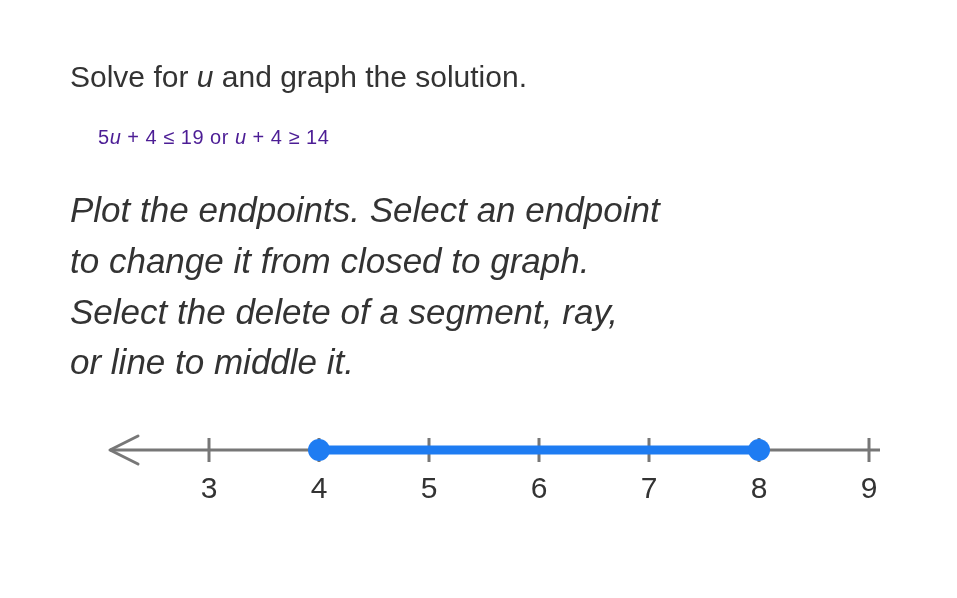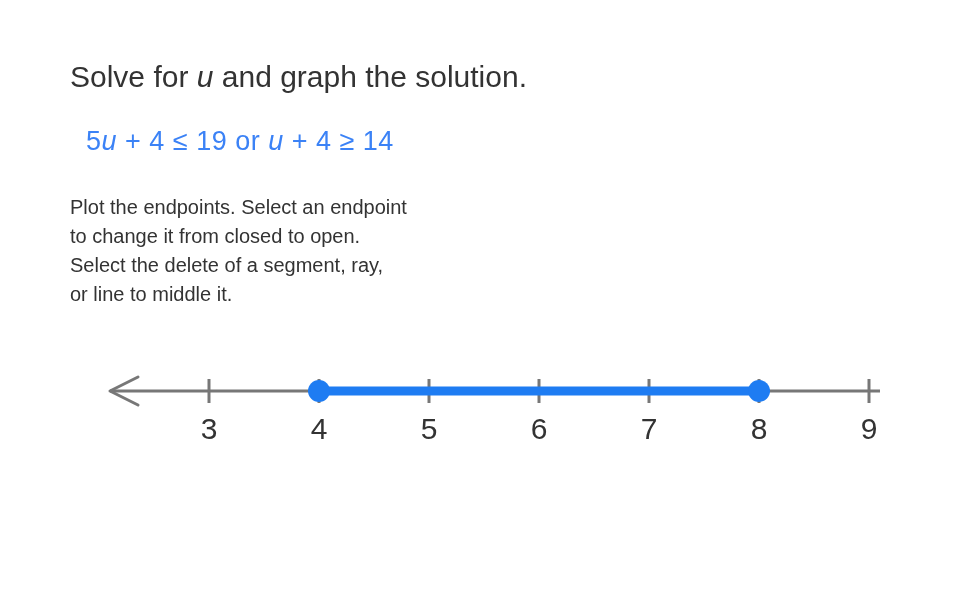--- a/index.html
+++ b/index.html
@@ -15,32 +15,33 @@
   .container {
     padding: 60px 70px 20px 70px;
   }
   .question {
     font-size: 30px;
     color: #333;
     margin-bottom: 32px;
   }
   .question .var { font-style: italic; }
   .inequality {
-    font-size: 27px;
-    color: #3b82f6;
-    margin-left: 16px;
+    font-size: 20px;
+    color: #4c1d95;
+    margin-left: 28px;
     margin-bottom: 36px;
     letter-spacing: 0.5px;
   }
   .inequality .var { font-style: italic; }
   .instructions {
-    font-size: 20px;
+    font-size: 35px;
+    font-style: italic;
     color: #333;
     line-height: 1.45;
-    margin-bottom: 52px;
+    margin-bottom: 32px;
   }
   .numberline-wrap {
     position: relative;
     width: 820px;
     height: 110px;
     margin-left: 10px;
   }
   svg { overflow: visible; }
   .tick-label {
     font-family: Arial, Helvetica, sans-serif;
@@ -58,21 +59,21 @@
   <div class="question">
     <span>Solve for </span><span class="var">u</span><span> and graph the solution.</span>
   </div>
 
   <div class="inequality">
     <span>5</span><span class="var">u</span><span> + 4 ≤ 19 or </span><span class="var">u</span><span> + 4 ≥ 14</span>
   </div>
 
   <div class="instructions">
     <span>Plot the endpoints. Select an endpoint</span><br>
-    <span>to change it from closed to open.</span><br>
+    <span>to change it from closed to graph.</span><br>
     <span>Select the delete of a segment, ray,</span><br>
     <span>or line to middle it.</span>
   </div>
 
   <div class="numberline-wrap">
     <svg width="820" height="110">
 
       <line x1="30" y1="30" x2="800" y2="30" stroke="#777" stroke-width="3"></line>
 
       <polyline points="58,16 30,30 58,44" fill="none" stroke="#777" stroke-width="3" stroke-linecap="round" stroke-linejoin="round"></polyline>

